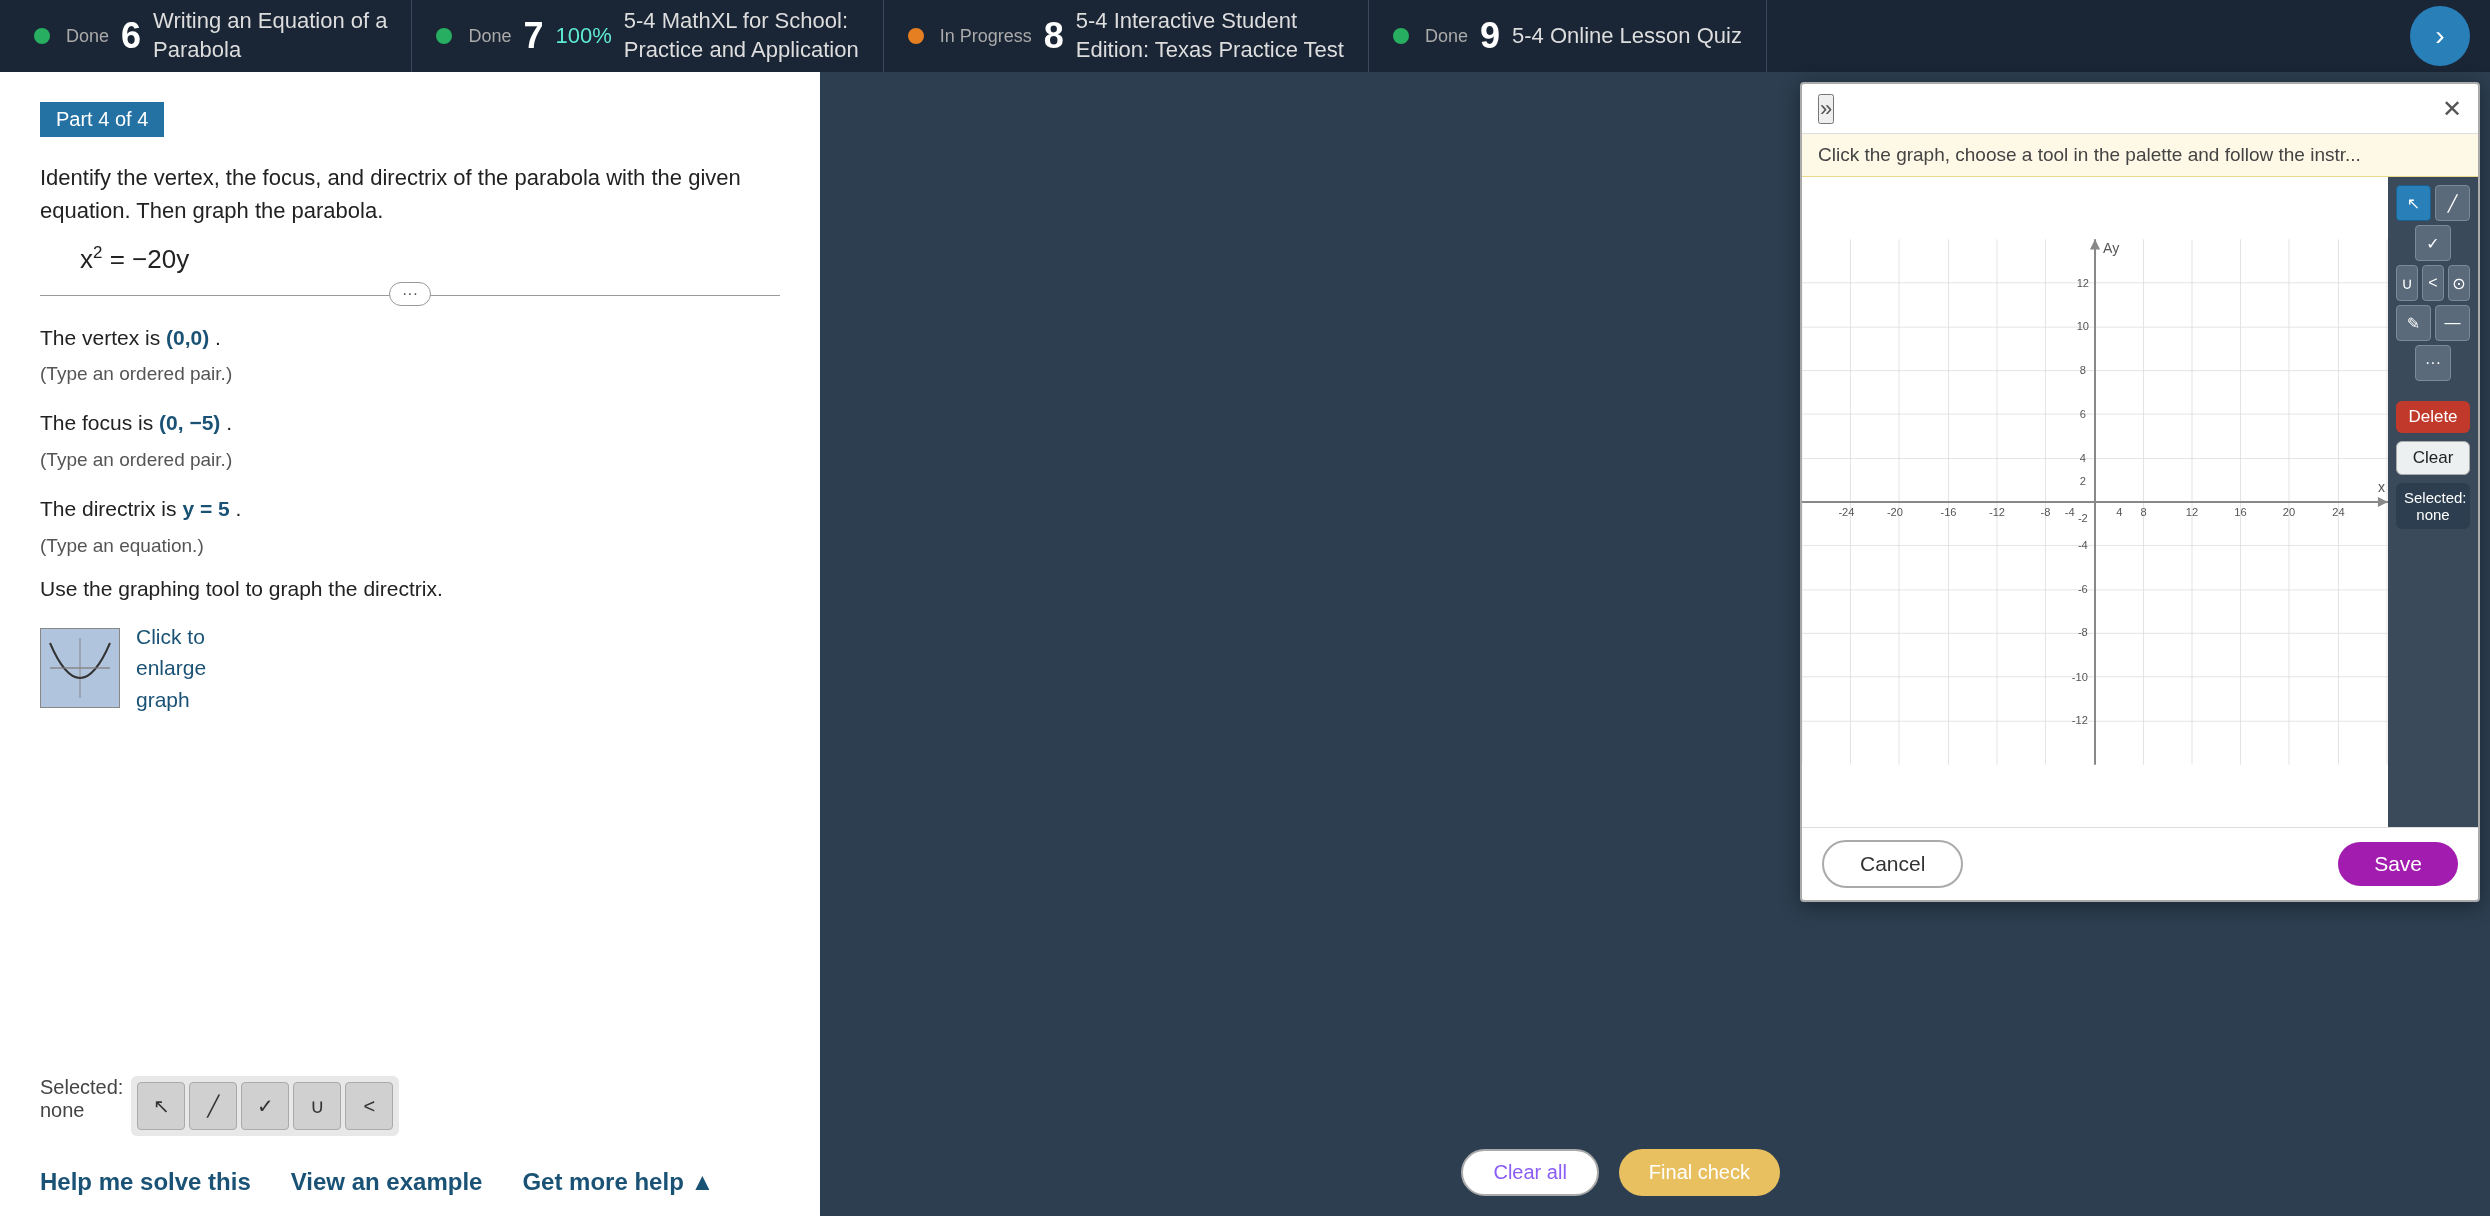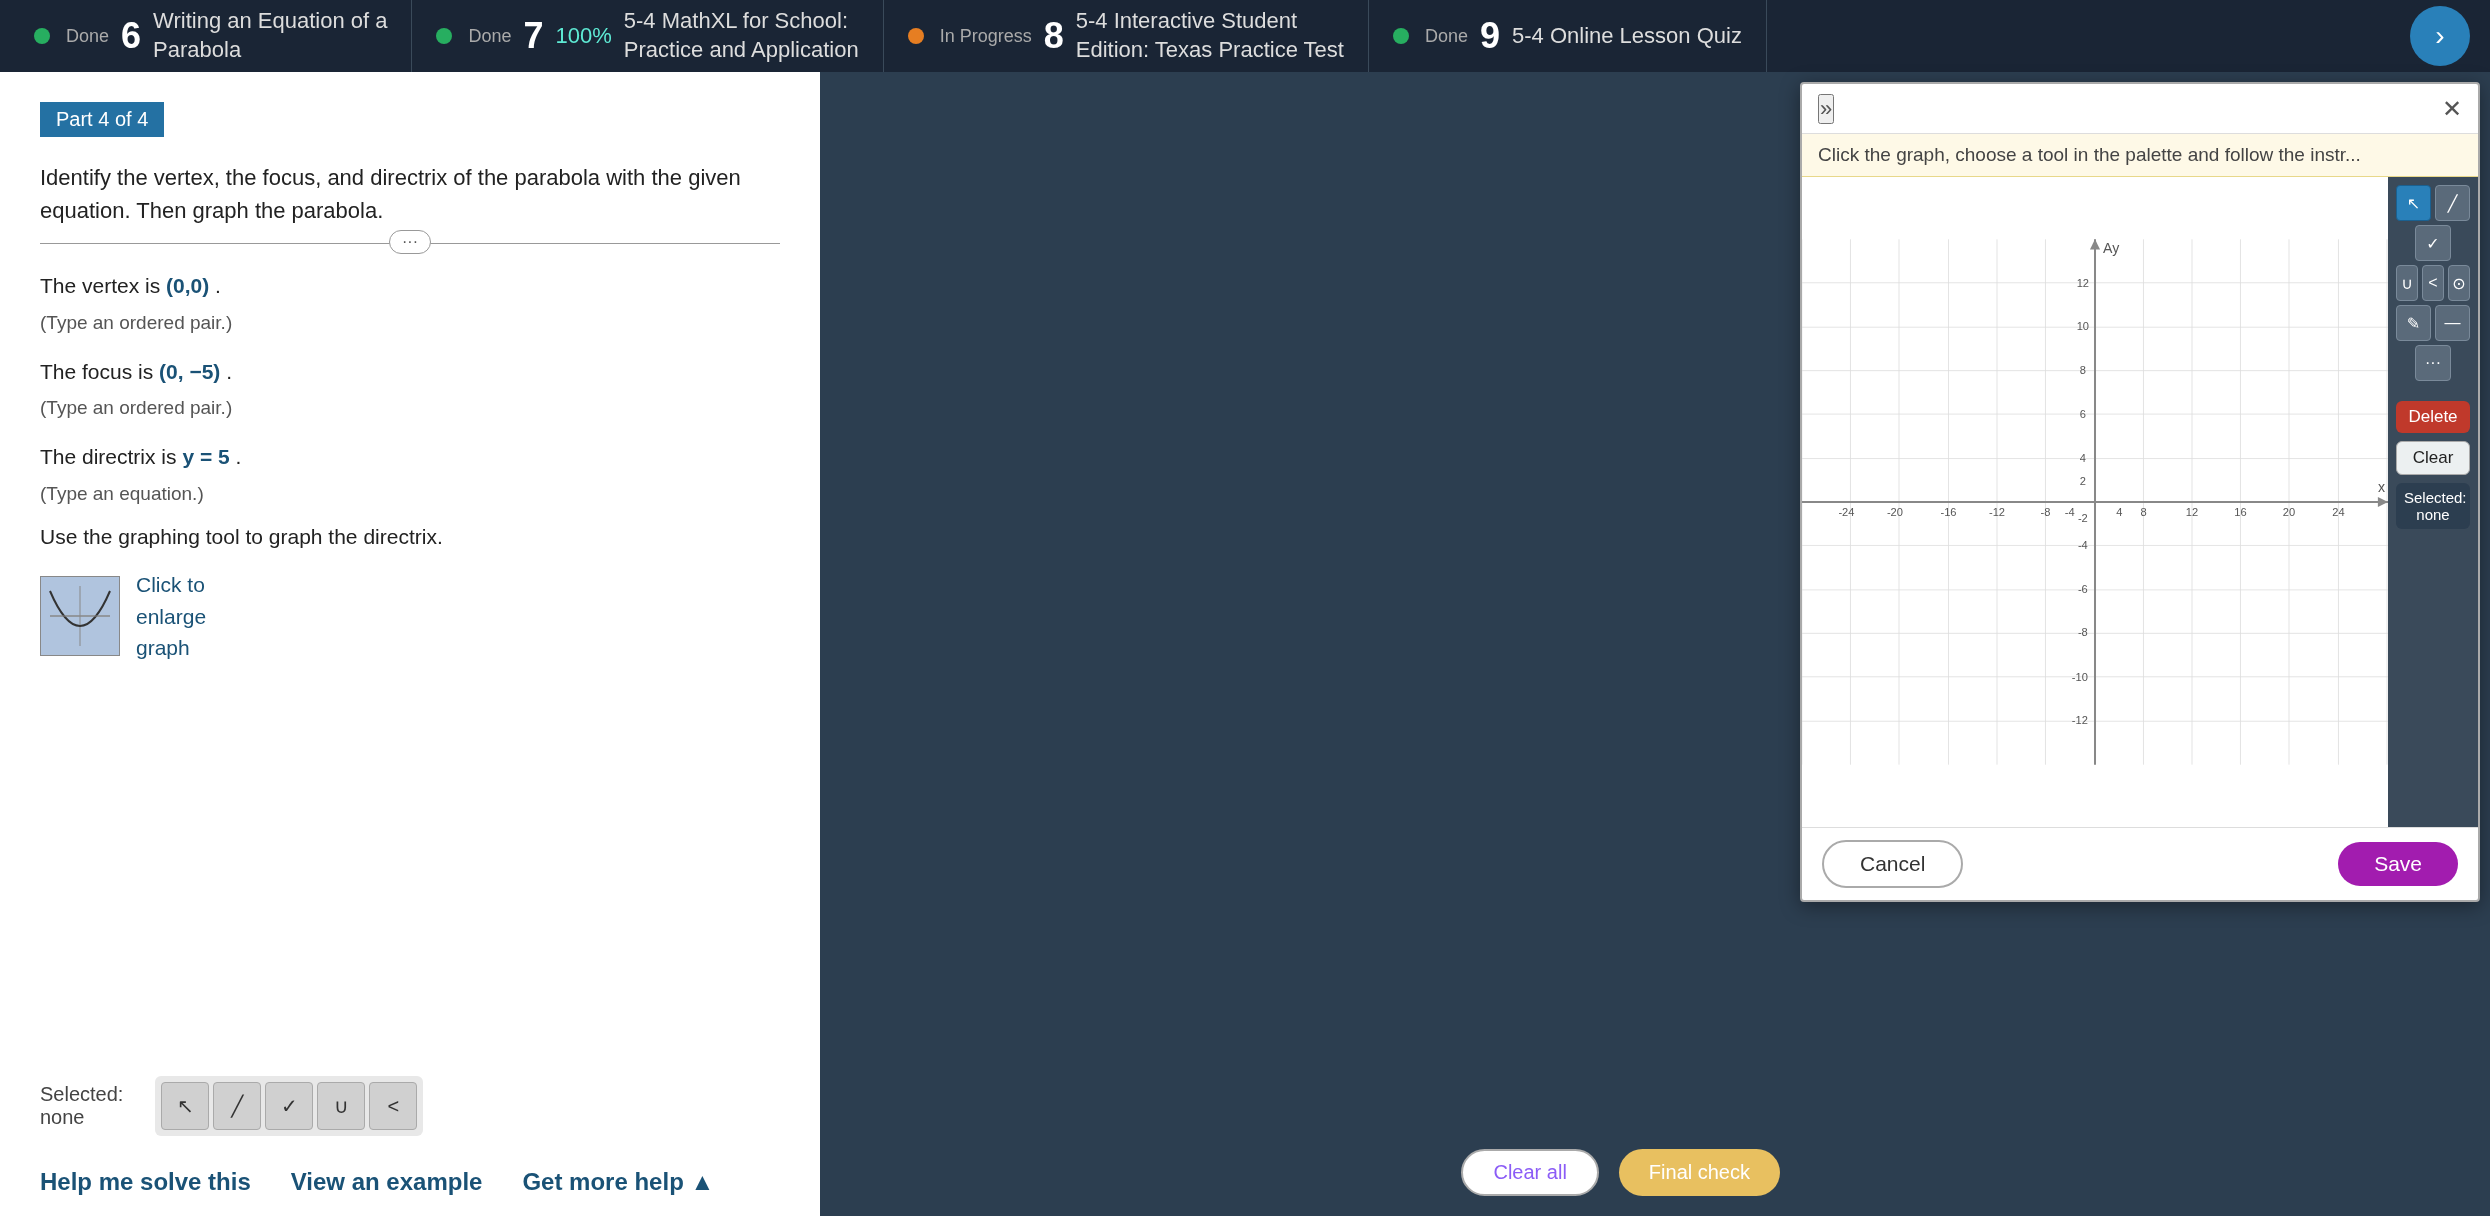--- a/index.html
+++ b/index.html
@@ -173,22 +173,21 @@
       line-height: 1.5;
     }
 
     
     .bottom-toolbar {
       position: absolute;
       bottom: 80px;
       left: 40px;
       right: 40px;
       display: flex;
-      align-items: center;
-      gap: 32px;
+      gap: 8px;
       margin-top: 15px;
     }
     .tool-buttons {
       display: flex;
       gap: 4px;
       background: #e8e8e8;
       padding: 6px;
       border-radius: 6px;
     }
     .tool-btn {
@@ -427,20 +426,23 @@
   <div class="nav-arrow">›</div>
 </div>
 
 <div class="main-content">
 
   <div class="left-panel">
     <div class="part-label">Part 4 of 4</div>
 
     <p class="question-text">Identify the vertex, the focus, and directrix of the parabola with the given equation. Then graph the parabola.</p>
 
+    <div class="equation">
+      x<sup>2</sup> = −20y
+    </div>
 
     <div class="divider">
       <button class="more-btn">···</button>
     </div>
 
     <div class="answer-line">
       <span>The vertex is</span>
       <span class="answer-value">(0,0)</span>
       <span> .</span>
     </div>

